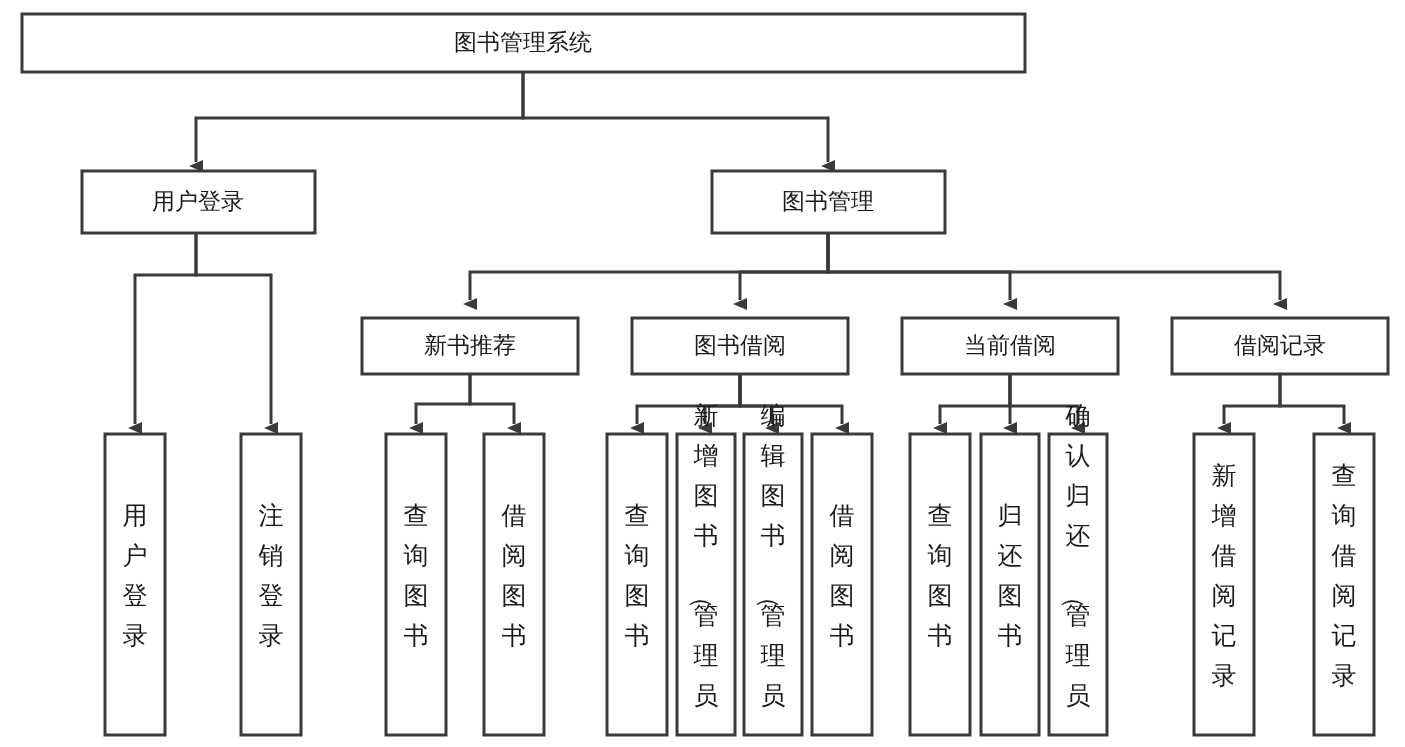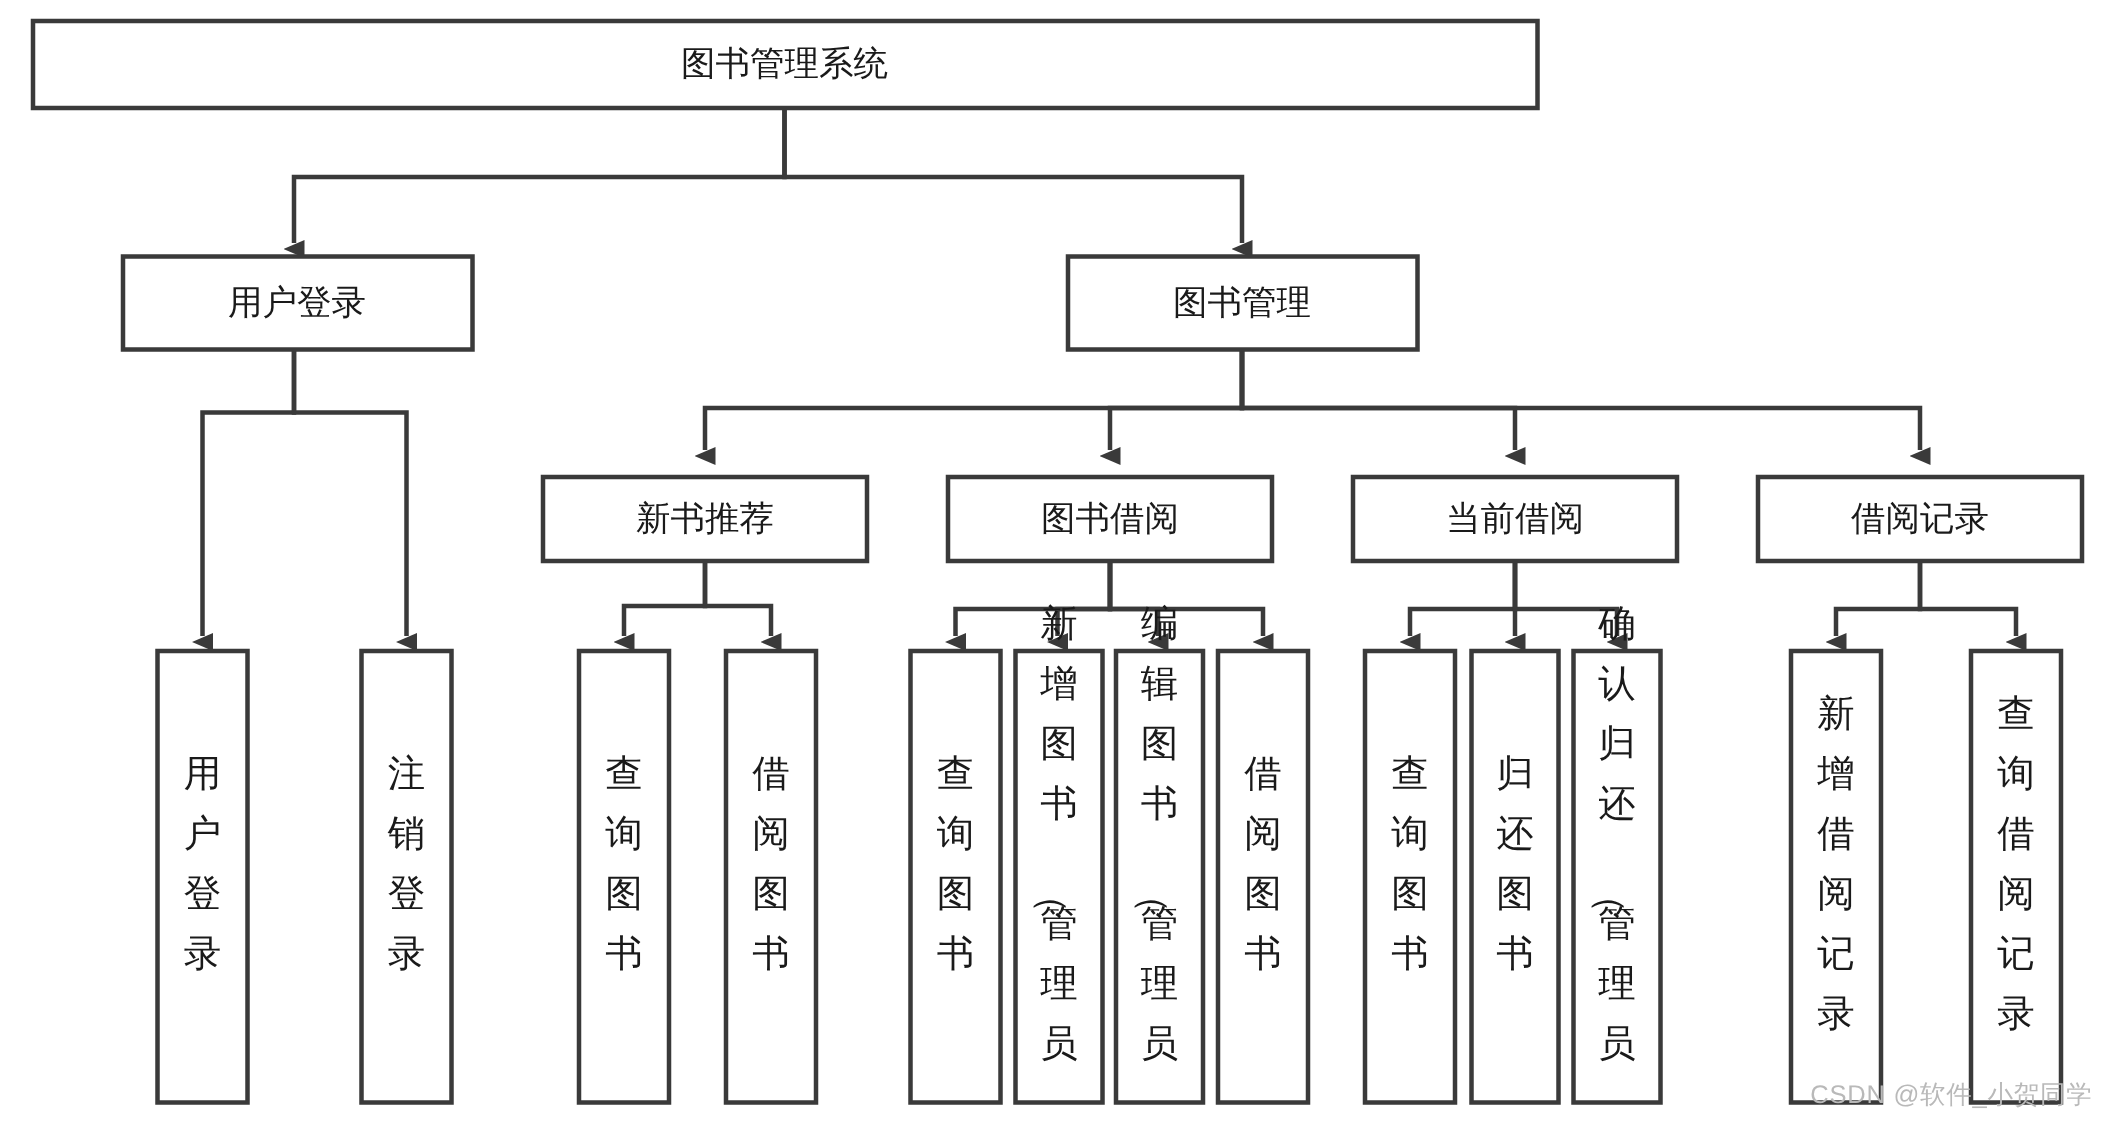--- a/index.html
+++ b/index.html
@@ -213,15 +213,14 @@
       <text class="node-label-v vtext" x="1224" y="0"><tspan x="1224" y="484">新</tspan><tspan x="1224" y="524">增</tspan><tspan x="1224" y="564">借</tspan><tspan x="1224" y="604">阅</tspan><tspan x="1224" y="644">记</tspan><tspan x="1224" y="684">录</tspan></text>
     </g>
 
     <g>
       <rect class="node-box" x="1314" y="434" width="60" height="301"></rect>
       <text class="node-label-v vtext" x="1344" y="0"><tspan x="1344" y="484">查</tspan><tspan x="1344" y="524">询</tspan><tspan x="1344" y="564">借</tspan><tspan x="1344" y="604">阅</tspan><tspan x="1344" y="644">记</tspan><tspan x="1344" y="684">录</tspan></text>
     </g>
 
   </svg>
 
-  <div class="watermark">CSDN @软件_小贺同学</div>
 
 </div>
 
 </body></html>

